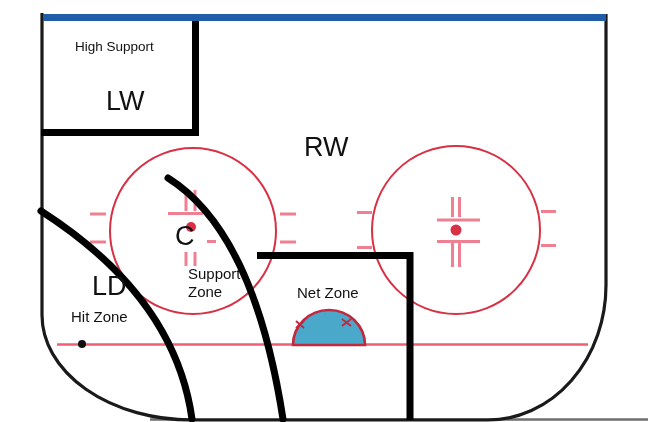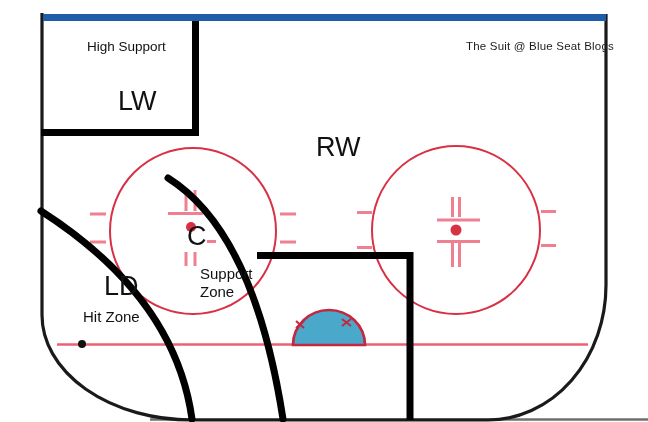--- a/index.html
+++ b/index.html
@@ -9,21 +9,20 @@
     background:#ffffff;
     overflow:hidden;
     font-family:"Liberation Sans","DejaVu Sans",sans-serif;
   }
   .stage svg{position:absolute;left:0;top:0;}
   .label{
     position:absolute;
     color:#111;
     white-space:nowrap;
     line-height:1.05;
-    margin-left:12px;
   }
   .pos-big{font-size:27px;}
   .pos-rd{font-size:33px;}
   .zone-small{font-size:15px;}
   .hs{font-size:13.5px;}
   .wm{font-size:11.5px;letter-spacing:.2px;color:#1c1c1c;}
   .two-line span{display:block;}
 </style>
 </head>
 <body>
@@ -87,34 +86,34 @@
       <path d="M 257,255.5 H 410 V 420"></path>
 
       <path d="M 41,211 Q 175,297 192,419" stroke-linecap="round"></path>
 
       <path d="M 168,178 Q 254,232 283,419" stroke-linecap="round"></path>
     </g>
 
     <circle cx="82" cy="344" r="4" fill="#111"></circle>
   </svg>
 
-  <div class="label wm" style="left:454px;top:40px;">The Suit @ Blue Seat Blogs</div>
 
   <div class="label hs" style="left:75px;top:40px;">High Support</div>
 
   <div class="label pos-big" style="left:106px;top:87px;text-align:center;">LW</div>
 
   <div class="label pos-big" style="left:304px;top:133px;">RW</div>
 
   <div class="label pos-big" style="left:175px;top:222px;">C</div>
 
   <div class="label zone-small two-line" style="left:188px;top:265px;line-height:1.18;">
     <span>Support</span>
     <span>Zone</span>
   </div>
 
   <div class="label pos-big" style="left:92px;top:272px;">LD</div>
 
   <div class="label zone-small" style="left:71px;top:309px;">Hit Zone</div>
 
 
+  <div class="label zone-small" style="left:297px;top:285px;">Net Zone</div>
 
 </div>
 
 </body></html>

